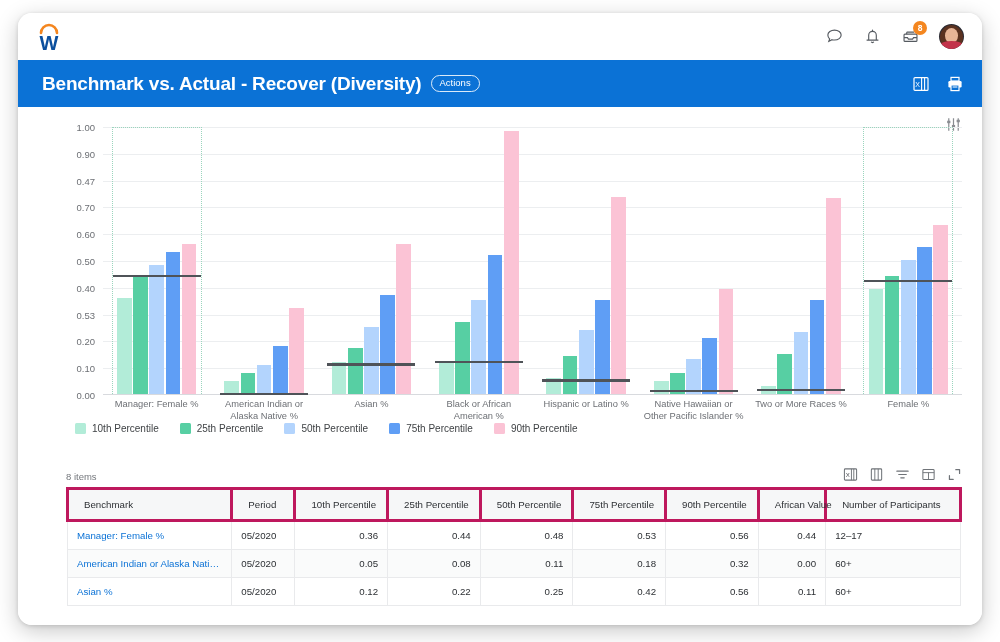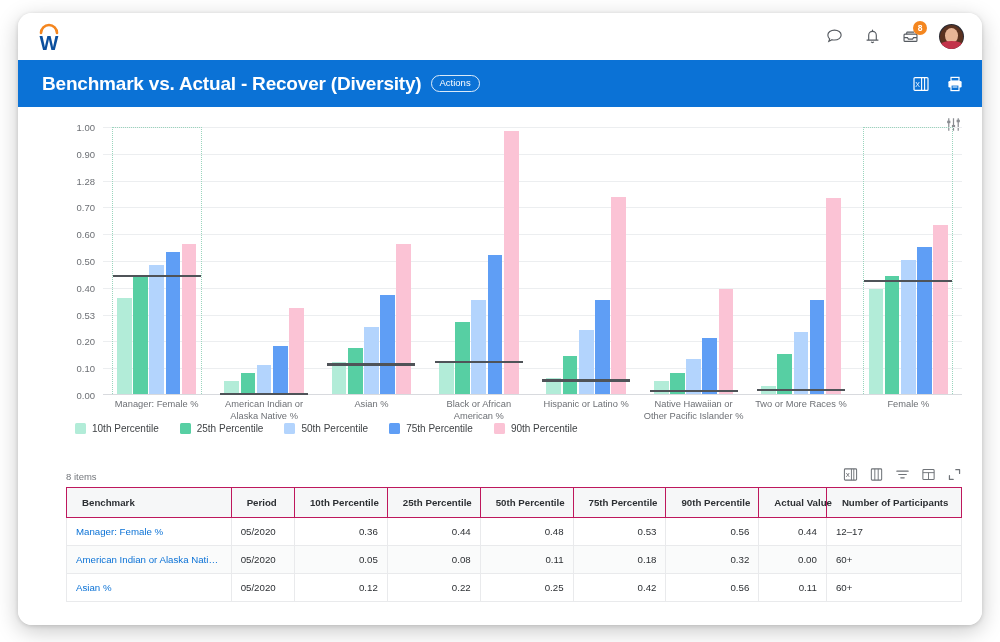--- a/index.html
+++ b/index.html
@@ -161,25 +161,25 @@
   table {
     position: absolute;
     left: 48px; right: 20px; top: 18px;
     border-collapse: collapse;
     width: calc(100% - 68px);
     table-layout: fixed;
   }
   th {
     background: #f6f7f8;
     font-size: 9.7px;
-    font-weight: bold;
+    font-weight: normal;
     color: #2d3034;
     text-align: right;
     padding: 9px 15px;
-    border: 1px solid #be185d;
+    border: 3px solid #be185d;
     height: 30px;
     white-space: nowrap;
   }
   th.left { text-align: left; }
   td {
     font-size: 9.7px;
     color: #2d3034;
     text-align: right;
     padding: 8px 9px;
     border: 1px solid #e9eaec;
@@ -280,21 +280,21 @@
       <div class="plot-wrap">
         <div class="yaxis" id="yaxis">
             <div class="ytick" style="top: 268px;">0.00</div>
             <div class="ytick" style="top: 241.2px;">0.10</div>
             <div class="ytick" style="top: 214.4px;">0.20</div>
             <div class="ytick" style="top: 187.6px;">0.53</div>
             <div class="ytick" style="top: 160.8px;">0.40</div>
             <div class="ytick" style="top: 134px;">0.50</div>
             <div class="ytick" style="top: 107.2px;">0.60</div>
             <div class="ytick" style="top: 80.4px;">0.70</div>
-            <div class="ytick" style="top: 53.6px;">1.28</div>
+            <div class="ytick" style="top: 53.6px;">0.47</div>
             <div class="ytick" style="top: 26.8px;">0.90</div>
             <div class="ytick" style="top: 0px;">1.00</div>
           </div>
         <div class="plot" id="plot">
           <div id="gridlines">
               <div class="gridline" style="top: 241.2px;"></div>
               <div class="gridline" style="top: 214.4px;"></div>
               <div class="gridline" style="top: 187.6px;"></div>
               <div class="gridline" style="top: 160.8px;"></div>
               <div class="gridline" style="top: 134px;"></div>
@@ -466,21 +466,21 @@
       <table>
         <thead>
           <tr id="head-row">
               <th class="left" style="width: 19.5%;">Benchmark</th>
               <th class="left" style="width: 7.5%;">Period</th>
               <th style="width: 11%;">10th Percentile</th>
               <th style="width: 11%;">25th Percentile</th>
               <th style="width: 11%;">50th Percentile</th>
               <th style="width: 11%;">75th Percentile</th>
               <th style="width: 11%;">90th Percentile</th>
-              <th style="width: 8%;">Actual Value</th>
+              <th style="width: 8%;">African Value</th>
               <th class="left" style="width: 16%;">Number of Participants</th>
             </tr>
         </thead>
         <tbody id="body-rows">
             <tr>
               <td class="left link">Manager: Female %</td>
               <td class="left">05/2020</td>
               <td>0.36</td>
               <td>0.44</td>
               <td>0.48</td>

